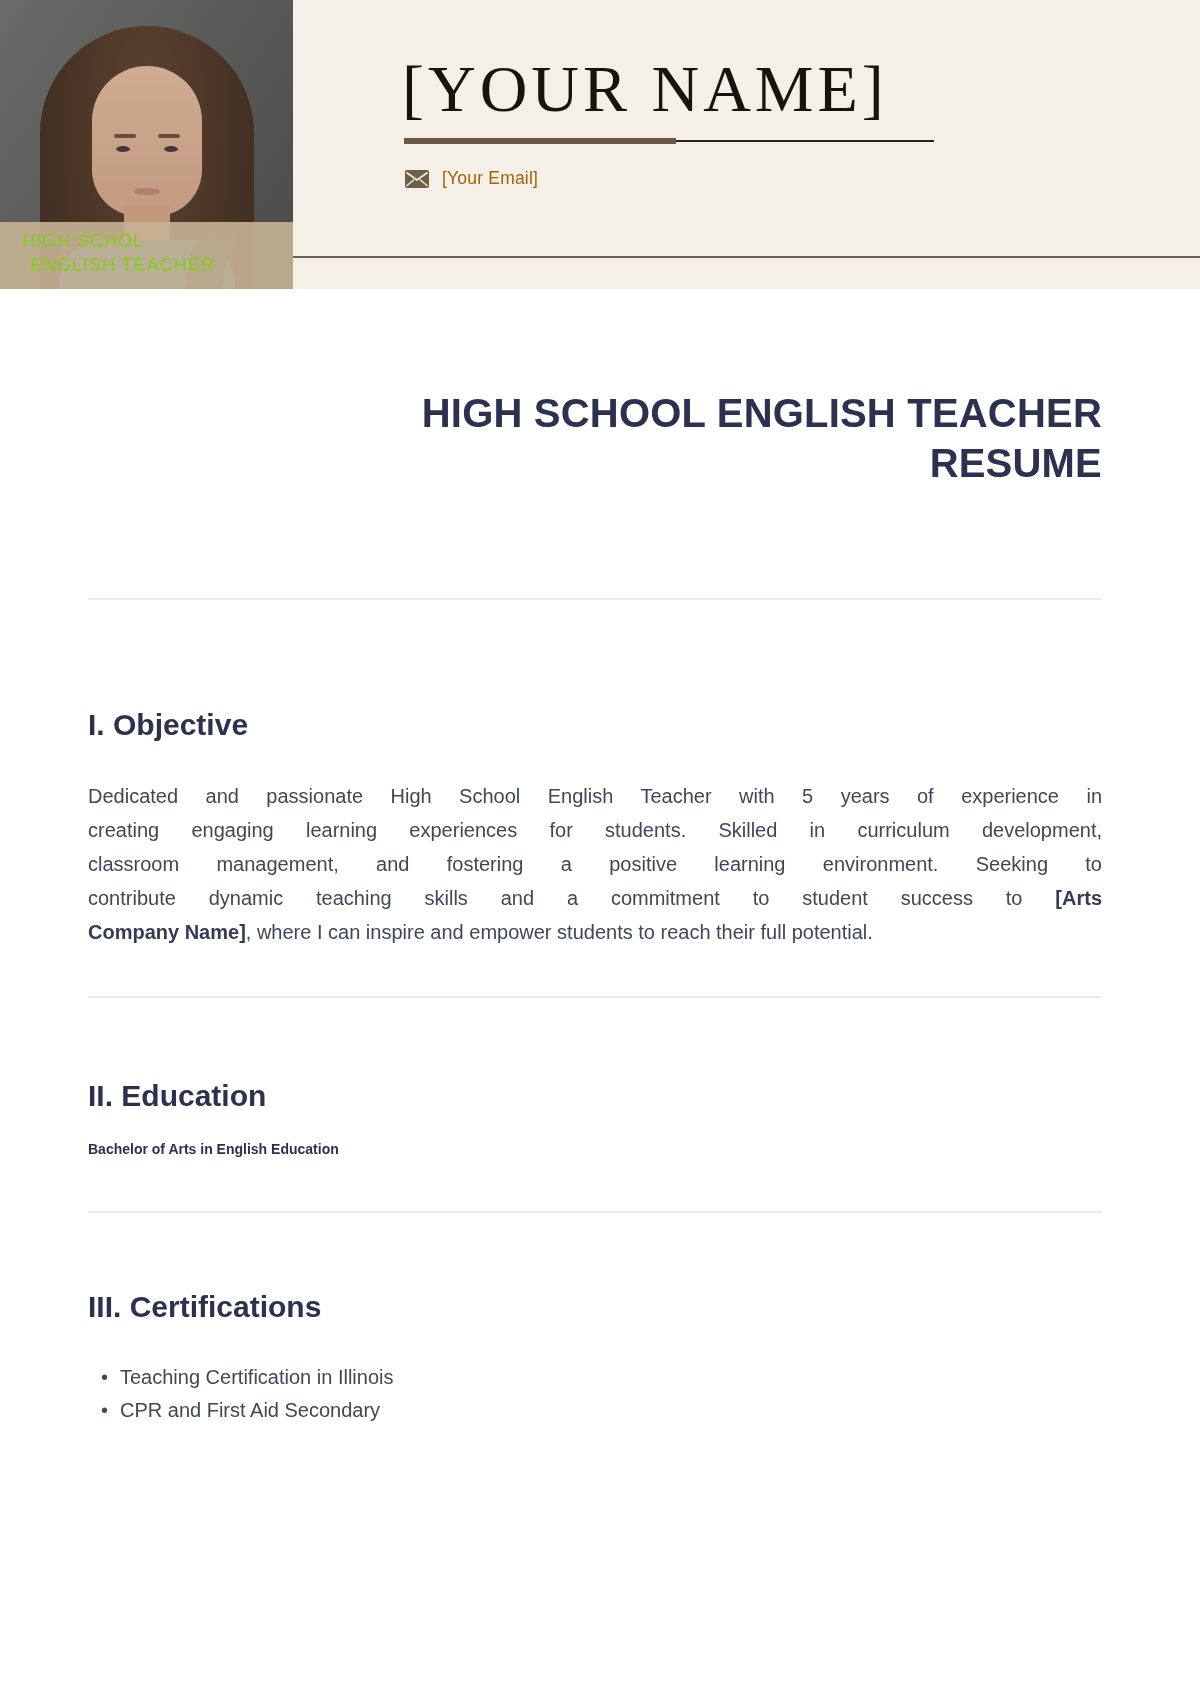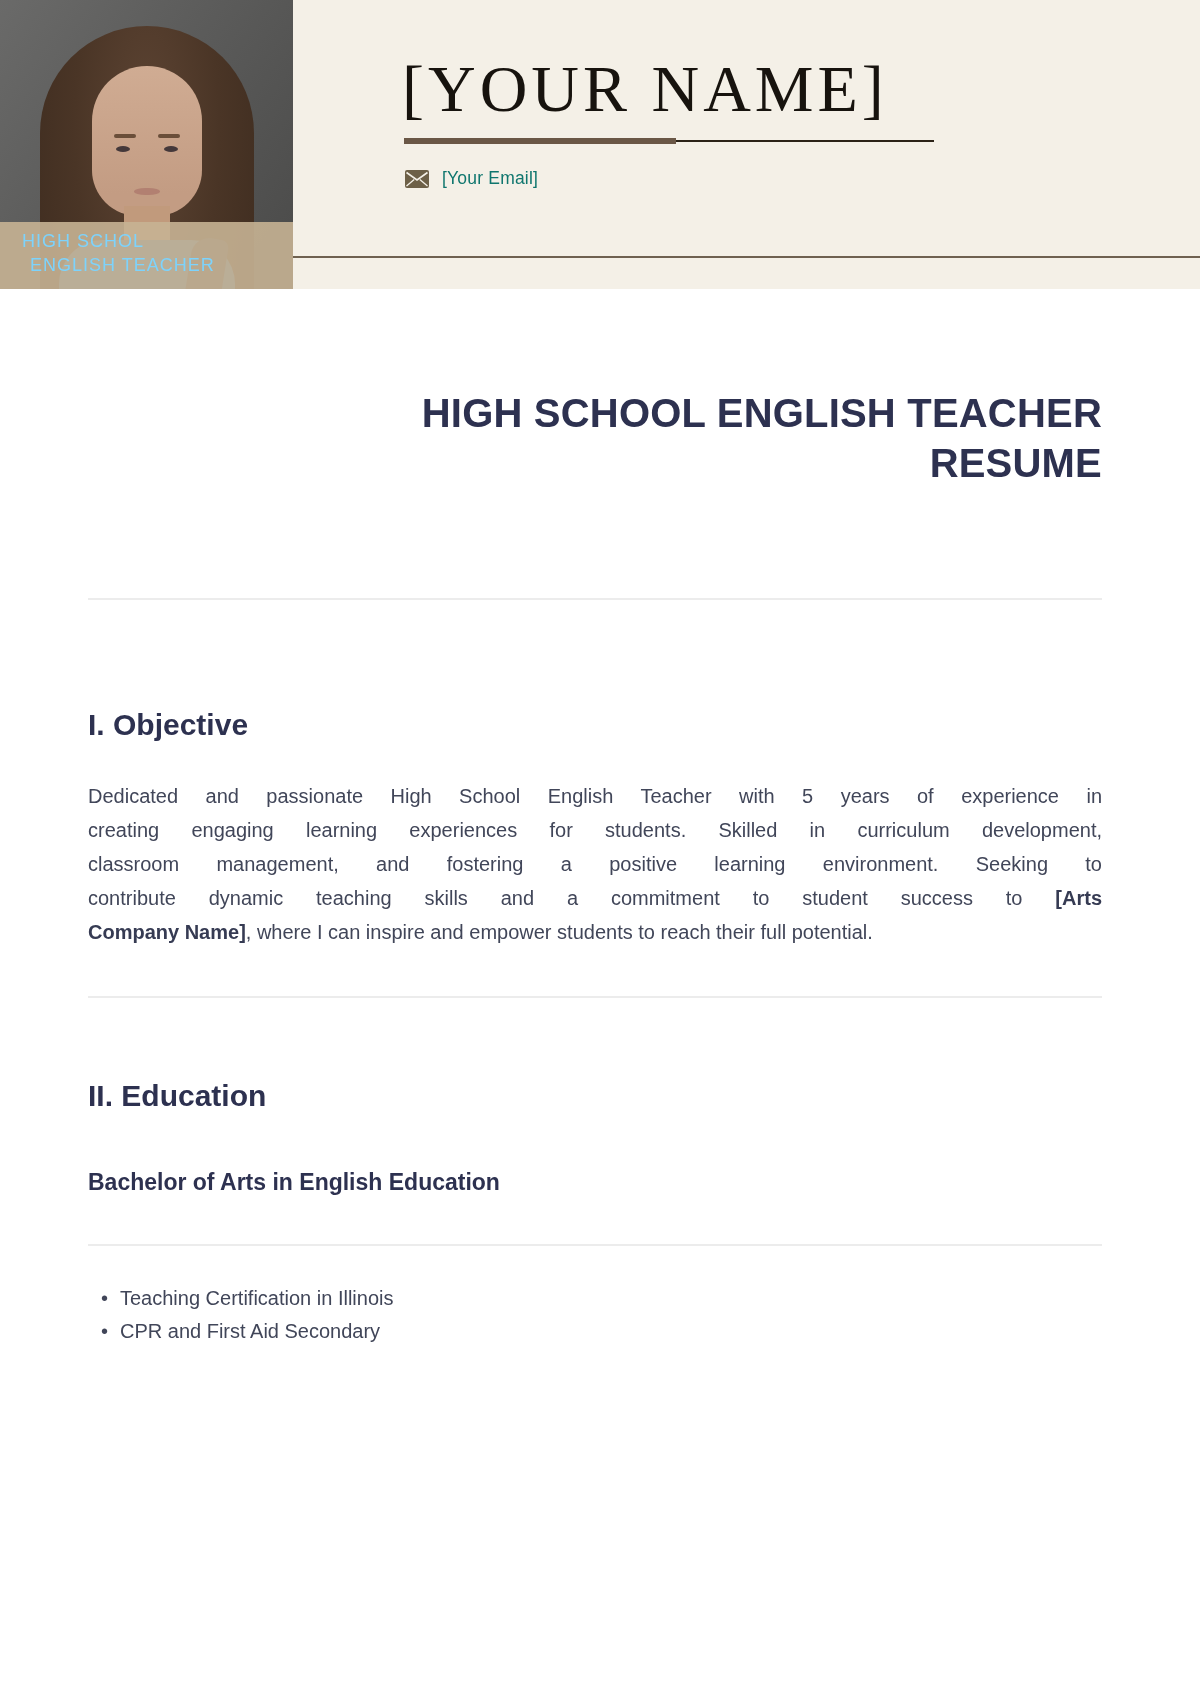--- a/index.html
+++ b/index.html
@@ -22,47 +22,47 @@
   .eye{position:absolute;top:146px;width:14px;height:6px;background:#44383a;border-radius:50%;}
   .eye.l{left:calc(50% - 31px);} .eye.r{left:calc(50% + 17px);}
   .mouth{position:absolute;top:188px;left:50%;transform:translateX(-50%);width:26px;height:7px;
          background:#b28071;border-radius:45%;}
   .neck{position:absolute;left:50%;transform:translateX(-50%);top:206px;width:46px;height:44px;background:#c19a7c;}
   .shirt{position:absolute;left:50%;transform:translateX(-50%);top:240px;width:176px;height:60px;
          background:#4d86bb;border-radius:44px 44px 0 0;}
   .vest{position:absolute;left:calc(50% + 42px);top:238px;width:36px;height:60px;background:#474c58;
         border-radius:18px 8px 0 0;transform:rotate(9deg);}
   .photo-label{position:absolute;left:0;right:0;top:222px;height:67px;background:rgba(199,179,148,0.90);
-               color:#7dd3fc;font-size:18px;letter-spacing:1px;}
+               color:#84cc16;font-size:18px;letter-spacing:1px;}
   .photo-label .l1{position:absolute;left:22px;top:9px;}
   .photo-label .l2{position:absolute;left:30px;top:33px;}
 
   .name{position:absolute;left:402px;top:56px;font-family:"Liberation Serif",serif;font-size:66px;
         line-height:66px;letter-spacing:4px;color:#17130e;white-space:nowrap;}
   .underline-bar{position:absolute;left:404px;top:138px;width:272px;height:6px;background:#6a5746;}
   .underline-line{position:absolute;left:676px;top:140px;width:258px;height:2px;background:#2b2217;}
   .email-row{position:absolute;left:405px;top:168px;display:flex;align-items:center;}
   .email-row svg{display:block;margin-right:13px;}
-  .email-text{font-size:17.5px;color:#0f766e;letter-spacing:0.2px;text-align:right;}
+  .email-text{font-size:17.5px;color:#a16207;letter-spacing:0.2px;text-align:right;}
 
   
   .content{position:absolute;left:88px;top:289px;width:1014px;color:#414659;}
   .doc-title{padding-top:99px;text-align:right;font-size:40px;line-height:50px;font-weight:700;
              color:#2d3150;letter-spacing:0.2px;}
   .divider{height:2px;background:#ececec;}
   .d1{margin-top:110px;} .d2{margin-top:47px;} .d3{margin-top:48px;}
   .section-h{font-size:30px;line-height:36px;font-weight:700;color:#2d3150;}
   .h-obj{margin-top:107px;} .h-edu{margin-top:80px;} .h-cert{margin-top:76px;}
 
   .para{margin-top:36px;font-size:20px;line-height:34px;color:#414659;}
   .jline{text-align:justify;text-align-last:justify;}
   .jline-end{text-align:left;}
   .para b,.edu-bullet b{font-weight:700;color:#363b53;}
 
-  .degree{margin-top:54px;font-size:23px;font-weight:700;color:#2d3150;line-height:28px;}
+  .degree{margin-top:21px;font-size:14px;font-weight:700;color:#2d3150;line-height:28px;}
   .edu-block{margin-top:48px;margin-left:24px;border-left:2px solid #d9d9d9;padding-left:40px;}
   .uni{font-size:20px;font-weight:700;color:#333850;line-height:32px;}
   .year{font-size:20px;color:#414659;line-height:32px;}
   .edu-bullet{margin-top:48px;display:flex;font-size:20px;line-height:34px;color:#414659;}
   .edu-bullet .dot{flex:none;width:26px;}
   .edu-bullet .btxt{flex:1;}
 
   .cert-list{margin-top:36px;}
   .cert-row{display:flex;font-size:20px;line-height:33px;color:#414659;}
   .cert-row .dot{flex:none;width:19px;margin-left:13px;}
@@ -128,20 +128,21 @@
     </div>
 
     <div class="divider d2"></div>
 
     <div class="section-h h-edu">II. Education</div>
     <div class="degree">Bachelor of Arts in English Education</div>
 
 
     <div class="divider d3"></div>
 
+    <div class="section-h h-cert">III. Certifications</div>
     <div class="cert-list">
       <div class="cert-row">
         <span class="dot"></span>
         <span>Teaching Certification in Illinois</span>
       </div>
       <div class="cert-row">
         <span class="dot"></span>
         <span>CPR and First Aid Secondary</span>
       </div>
     </div>

